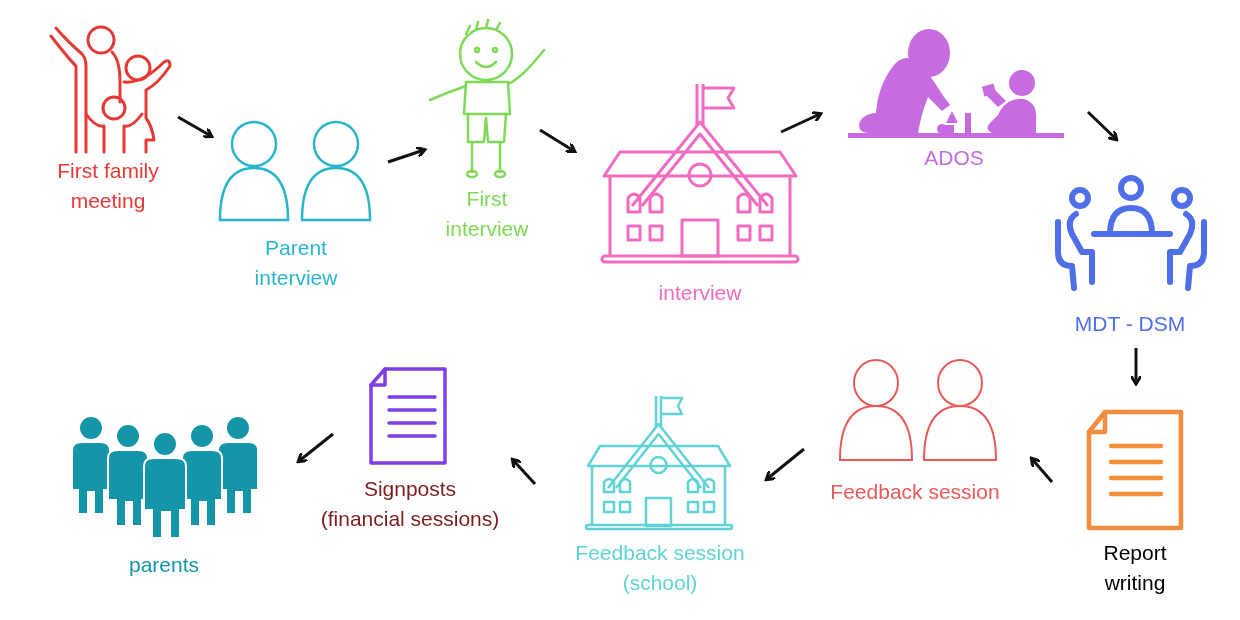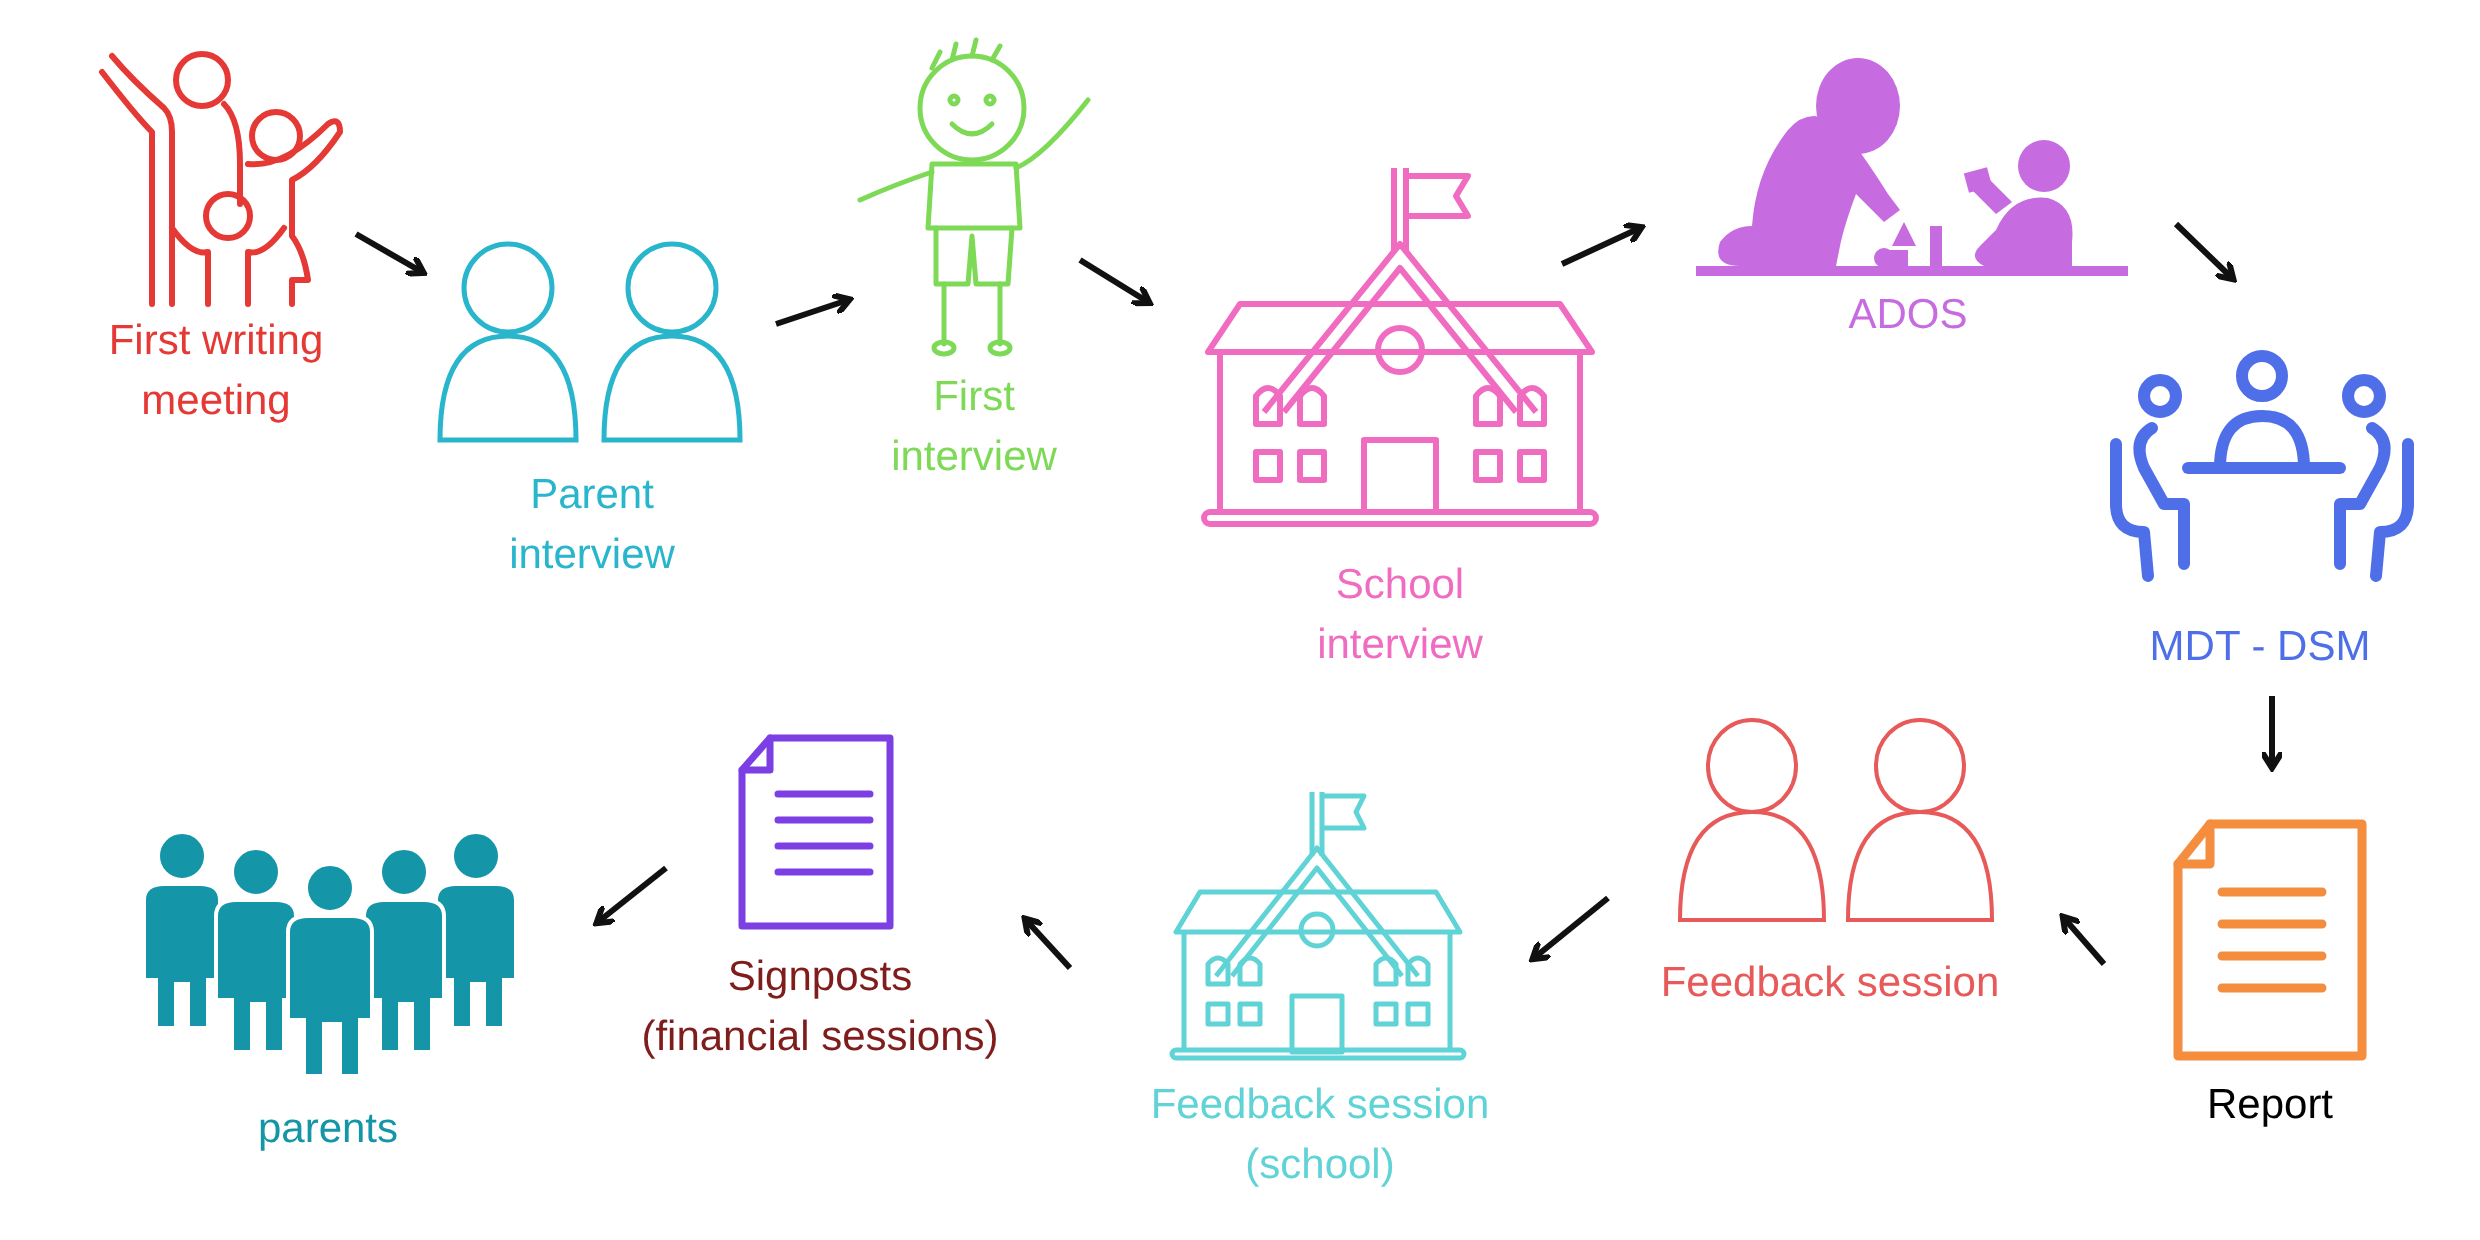--- a/index.html
+++ b/index.html
@@ -38,21 +38,21 @@
     <path d="M10 6 Q20 18 36 32 Q40 36 40 44 L40 130"></path>
     <path d="M5 14 Q22 36 30 44 L30 130"></path>
     <path d="M66 30 Q74 38 74 60 L74 80"></path>
     <circle cx="92" cy="46" r="12"></circle>
     <path d="M78 60 Q96 62 118 40 Q124 36 124 44 Q112 62 100 68 L100 96 Q106 104 108 118 L100 118 L100 130"></path>
     <circle cx="68" cy="86" r="11"></circle>
     <path d="M40 92 Q50 106 58 104 L58 130"></path>
     <path d="M96 92 Q86 106 78 104 L78 130"></path>
   </svg>
   <div class="label" style="left:38px;top:156px;width:140px;color:#e53935">
-    <span>First writing</span>
+    <span>First family</span>
     <span>meeting</span>
   </div>
 </div>
 
 <div>
   <svg width="160" height="110" style="left:218px;top:120px" fill="none" stroke="#29b6cc" stroke-width="2.5">
     <circle cx="36" cy="24" r="22"></circle>
     <path d="M2 100 Q2 48 36 48 Q70 48 70 100 Z"></path>
     <circle cx="118" cy="24" r="22"></circle>
     <path d="M84 100 Q84 48 118 48 Q152 48 152 100 Z"></path>
@@ -95,21 +95,20 @@
     <path d="M10 96 L10 176 M190 96 L190 176"></path>
     <path d="M28 118 q6-8 12 0 v14 h-12 z M50 118 q6-8 12 0 v14 h-12 z M138 118 q6-8 12 0 v14 h-12 z M160 118 q6-8 12 0 v14 h-12 z"></path>
     <rect x="28" y="146" width="12" height="14"></rect>
       <rect x="50" y="146" width="12" height="14"></rect>
     <rect x="138" y="146" width="12" height="14"></rect>
       <rect x="160" y="146" width="12" height="14"></rect>
     <rect x="82" y="140" width="36" height="36"></rect>
     <rect x="2" y="176" width="196" height="6" rx="3"></rect>
   </svg>
   <div class="label" style="left:630px;top:278px;width:140px;color:#f06cc0">
-    <span>School</span>
     <span>interview</span>
   </div>
 </div>
 
 <div>
   <svg width="220" height="115" style="left:848px;top:25px" fill="#c76be0">
     <ellipse cx="81" cy="28" rx="21" ry="24"></ellipse>
     <path d="M46 40 Q58 26 74 40 Q86 56 96 72 L102 80 L94 86 L80 72 Q74 88 72 98 L70 108 L22 108 Q8 108 12 96 Q18 88 28 88 Q30 60 46 40 Z"></path>
     <circle cx="174" cy="58" r="13"></circle>
     <path d="M150 90 Q158 72 176 74 Q190 78 188 96 L188 108 L144 108 Q136 104 142 98 Z"></path>
@@ -144,20 +143,21 @@
 </div>
 
 <div>
   <svg width="100" height="125" style="left:1085px;top:408px" fill="none" stroke="#f58d3f" stroke-width="4.5" stroke-linejoin="round" stroke-linecap="round">
     <path d="M20 4 L96 4 L96 120 L4 120 L4 24 Z"></path>
     <path d="M4 24 L20 24 L20 4"></path>
     <path d="M26 38 L76 38 M26 54 L76 54 M26 70 L76 70 M26 86 L76 86"></path>
   </svg>
   <div class="label" style="left:1065px;top:538px;width:140px;color:#000000">
     <span>Report</span>
+    <span>writing</span>
   </div>
 </div>
 
 <div>
   <svg width="160" height="105" style="left:838px;top:360px" fill="none" stroke="#e85a5a" stroke-width="2">
     <ellipse cx="38" cy="23" rx="22" ry="23"></ellipse>
     <path d="M2 100 Q2 46 38 46 Q74 46 74 100 Z"></path>
     <ellipse cx="122" cy="23" rx="22" ry="23"></ellipse>
     <path d="M86 100 Q86 46 122 46 Q158 46 158 100 Z"></path>
   </svg>

